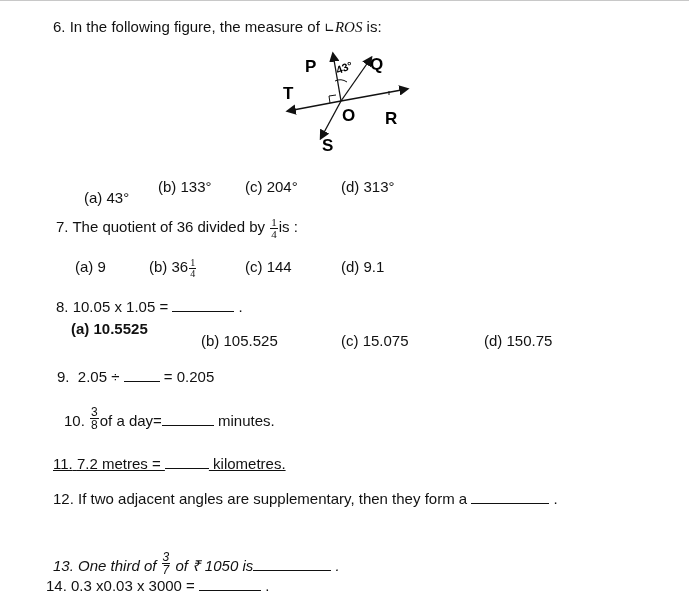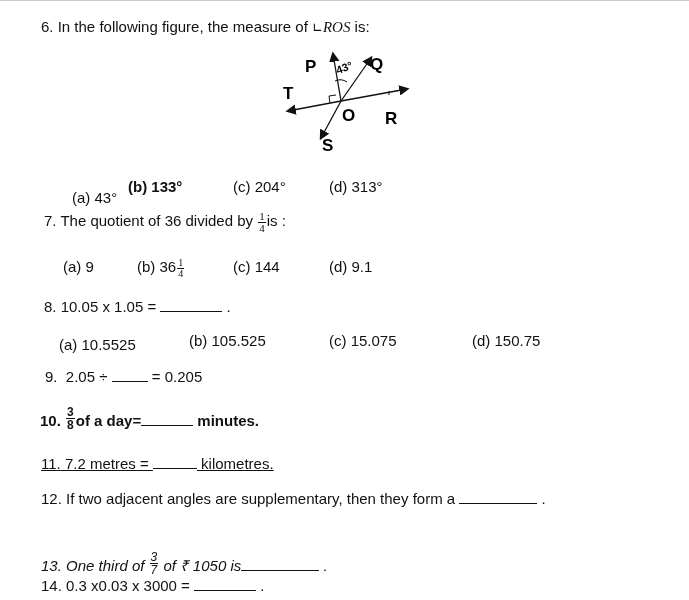--- a/index.html
+++ b/index.html
@@ -1,21 +1,21 @@
 <!DOCTYPE html>
 <html><head>
 <meta charset="utf-8">
 <style>
   html, body { margin: 0; padding: 0; }
   body {
     width: 689px; height: 600px; background: #ffffff; position: relative; overflow: hidden;
     font-family: "Liberation Sans", sans-serif; font-size: 15px; color: #111;
   }
   .topline { position: absolute; left: 0; top: 0; width: 689px; height: 1px; background: #c8c8c8; }
-  .abs { position: absolute; white-space: nowrap; line-height: 18px; }
+  .abs { position: absolute; white-space: nowrap; line-height: 18px; margin-left: 12px; }
   .ital { font-family: "Liberation Serif", serif; font-style: italic; }
   .angle-sym { font-family: "DejaVu Sans", sans-serif; font-size: 13px; }
   .frac { display: inline-block; vertical-align: middle; text-align: center; line-height: 1; margin: 0 1px; }
   .frac .num { display: block; font-size: 12px; padding: 0 1px; border-bottom: 1px solid #111; }
   .frac .den { display: block; font-size: 12px; padding: 0 1px; }
   .frac.serif .num, .frac.serif .den { font-family: "Liberation Serif", serif; font-size: 11px; }
   .frac.small .num, .frac.small .den { font-size: 10px; }
   .blank { display: inline-block; border-bottom: 1px solid #111; height: 14px; vertical-align: baseline; }
   svg text { font-family: "Liberation Sans", sans-serif; font-weight: bold; }
 </style>
@@ -53,67 +53,67 @@
   <text x="30" y="24" font-size="17">P</text>
   <text x="95" y="22" font-size="17">Q</text>
   <text x="8" y="51" font-size="17">T</text>
   <text x="67" y="73" font-size="17">O</text>
   <text x="110" y="76" font-size="17">R</text>
   <text x="47" y="103" font-size="17">S</text>
   <text x="61" y="24" font-size="11" font-weight="normal" transform="rotate(-20 68 20)">43°</text>
 </svg>
 
 <div class="abs" style="left:72px; top:189px;text-align:center;">(a) 43°</div>
-<div class="abs" style="left:128px; top:178px;font-weight:bold;">(b) 133°</div>
+<div class="abs" style="left:146px; top:178px;">(b) 133°</div>
 <div class="abs" style="left:233px; top:178px;">(c) 204°</div>
 <div class="abs" style="left:329px; top:178px;">(d) 313°</div>
 
-<div class="abs" style="left:44px; top:211px;">
+<div class="abs" style="left:44px; top:217px;">
   <span>7.</span>
   <span>The quotient of 36 divided by </span><span class="frac serif"><span class="num">1</span><span class="den">4</span></span><span>is :</span>
 </div>
 
 <div class="abs" style="left:63px; top:258px;">(a) 9</div>
 <div class="abs" style="left:137px; top:258px;">
   <span>(b) 36</span><span class="frac small serif"><span class="num">1</span><span class="den">4</span></span>
 </div>
 <div class="abs" style="left:233px; top:258px;">(c) 144</div>
 <div class="abs" style="left:329px; top:258px;text-align:right;">(d) 9.1</div>
 
 <div class="abs" style="left:44px; top:297px;">
   <span>8.</span>
   <span>10.05 x 1.05 = </span><span class="blank" style="width:62px;"></span><span> .</span>
 </div>
 
-<div class="abs" style="left:59px; top:336px;">(a) 10.5525</div>
+<div class="abs" style="left:59px; top:320px;font-weight:bold;">(a) 10.5525</div>
 <div class="abs" style="left:189px; top:332px;text-align:right;">(b) 105.525</div>
 <div class="abs" style="left:329px; top:332px;">(c)  15.075</div>
 <div class="abs" style="left:472px; top:332px;">(d) 150.75</div>
 
 <div class="abs" style="left:45px; top:367px;">
   <span>9.</span>
   &nbsp;<span>2.05 ÷ </span><span class="blank" style="width:36px;"></span><span> = 0.205</span>
 </div>
 
-<div class="abs" style="left:40px; top:411px;font-weight:bold;">
+<div class="abs" style="left:52px; top:411px;">
   <span>10.</span>
   <span class="frac" style="margin-top:-8px;"><span class="num">3</span><span class="den">8</span></span><span>of a day=</span><span class="blank" style="width:52px;"></span><span> minutes.</span>
 </div>
 
 <div class="abs" style="left:41px; top:454px;text-decoration:underline;">
   <span>11.</span>
   <span>7.2 metres  = </span><span class="blank" style="width:44px;"></span><span> kilometres.</span>
 </div>
 
 <div class="abs" style="left:41px; top:489px;">
   <span>12.</span>
   <span>If two adjacent angles are supplementary, then they form a </span><span class="blank" style="width:78px;"></span><span> .</span>
 </div>
 
 <div class="abs" style="left:41px; top:556px;font-style:italic;">
   <span>13.</span>
   <span>One third of </span><span class="frac" style="margin-top:-8px;"><span class="num">3</span><span class="den">7</span></span><span> of ₹ 1050 is</span><span class="blank" style="width:78px;"></span><span> .</span>
 </div>
 
-<div class="abs" style="left:41px; top:576px;">
+<div class="abs" style="left:34px; top:576px;">
   <span>14.</span>
   <span>0.3 x0.03 x 3000 = </span><span class="blank" style="width:62px;"></span><span> .</span>
 </div>
 
 </body></html>

